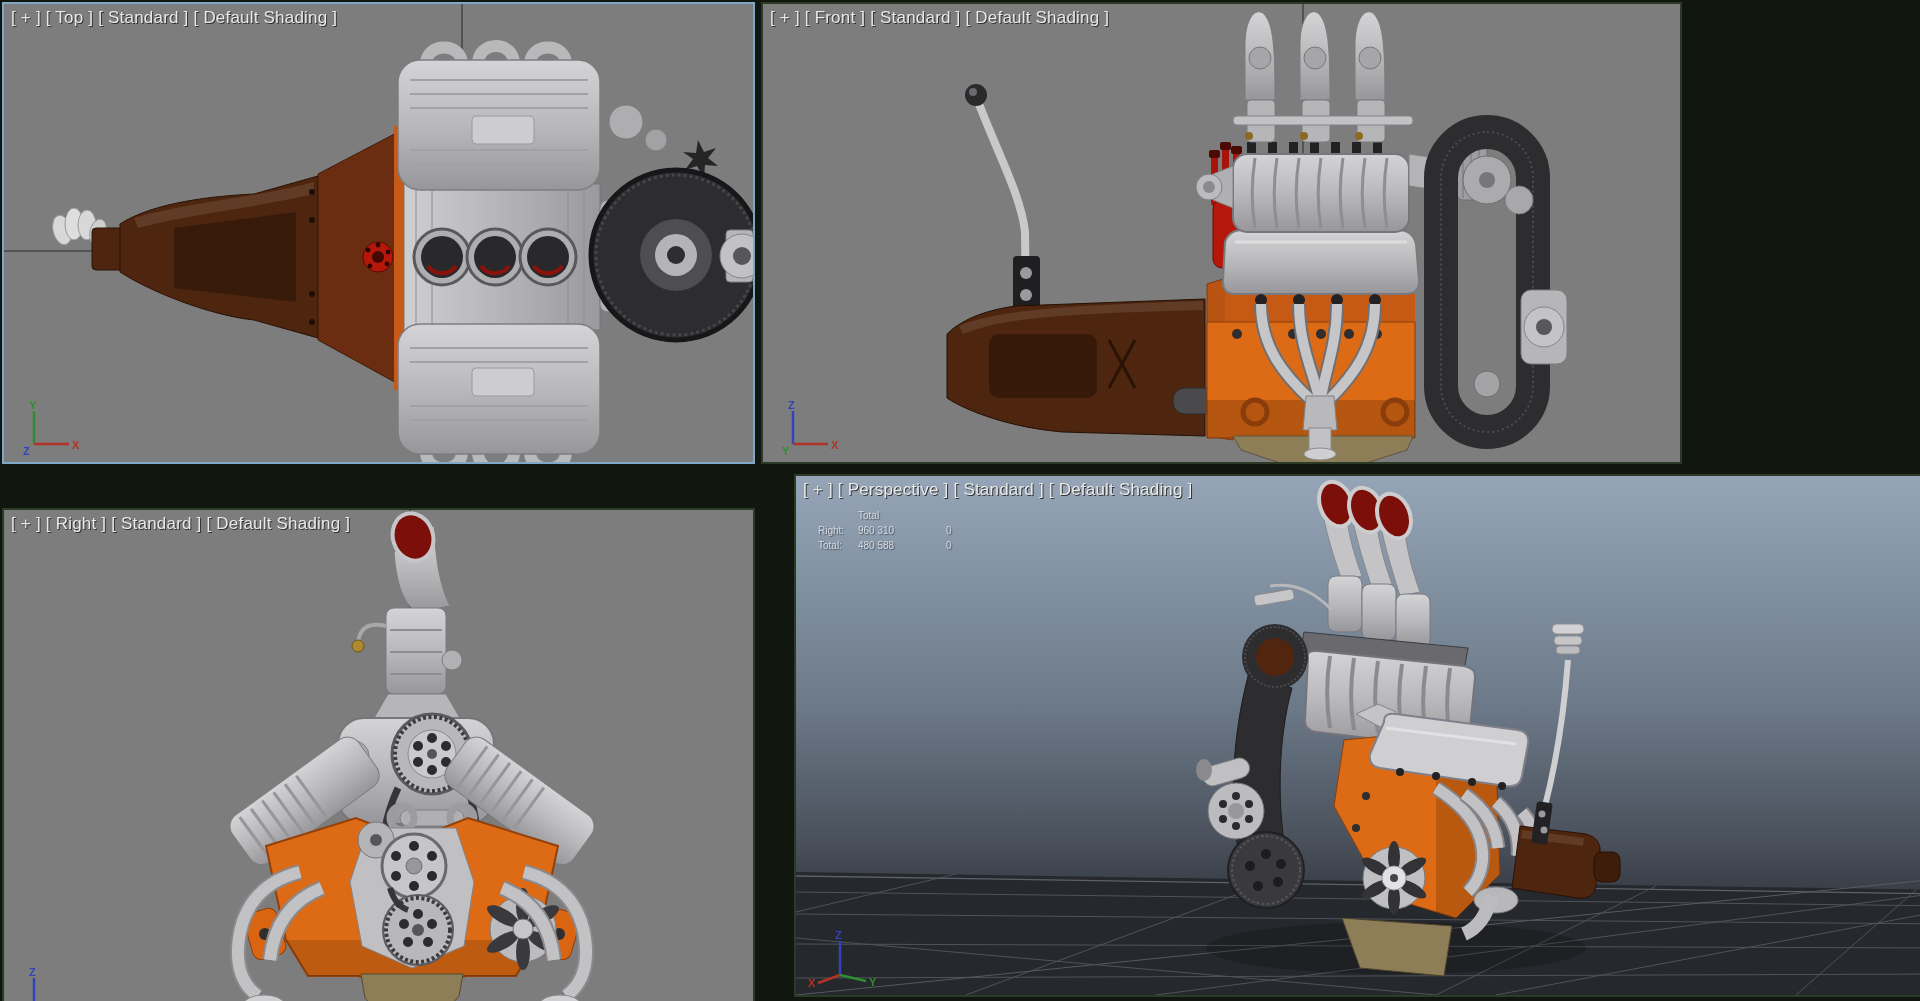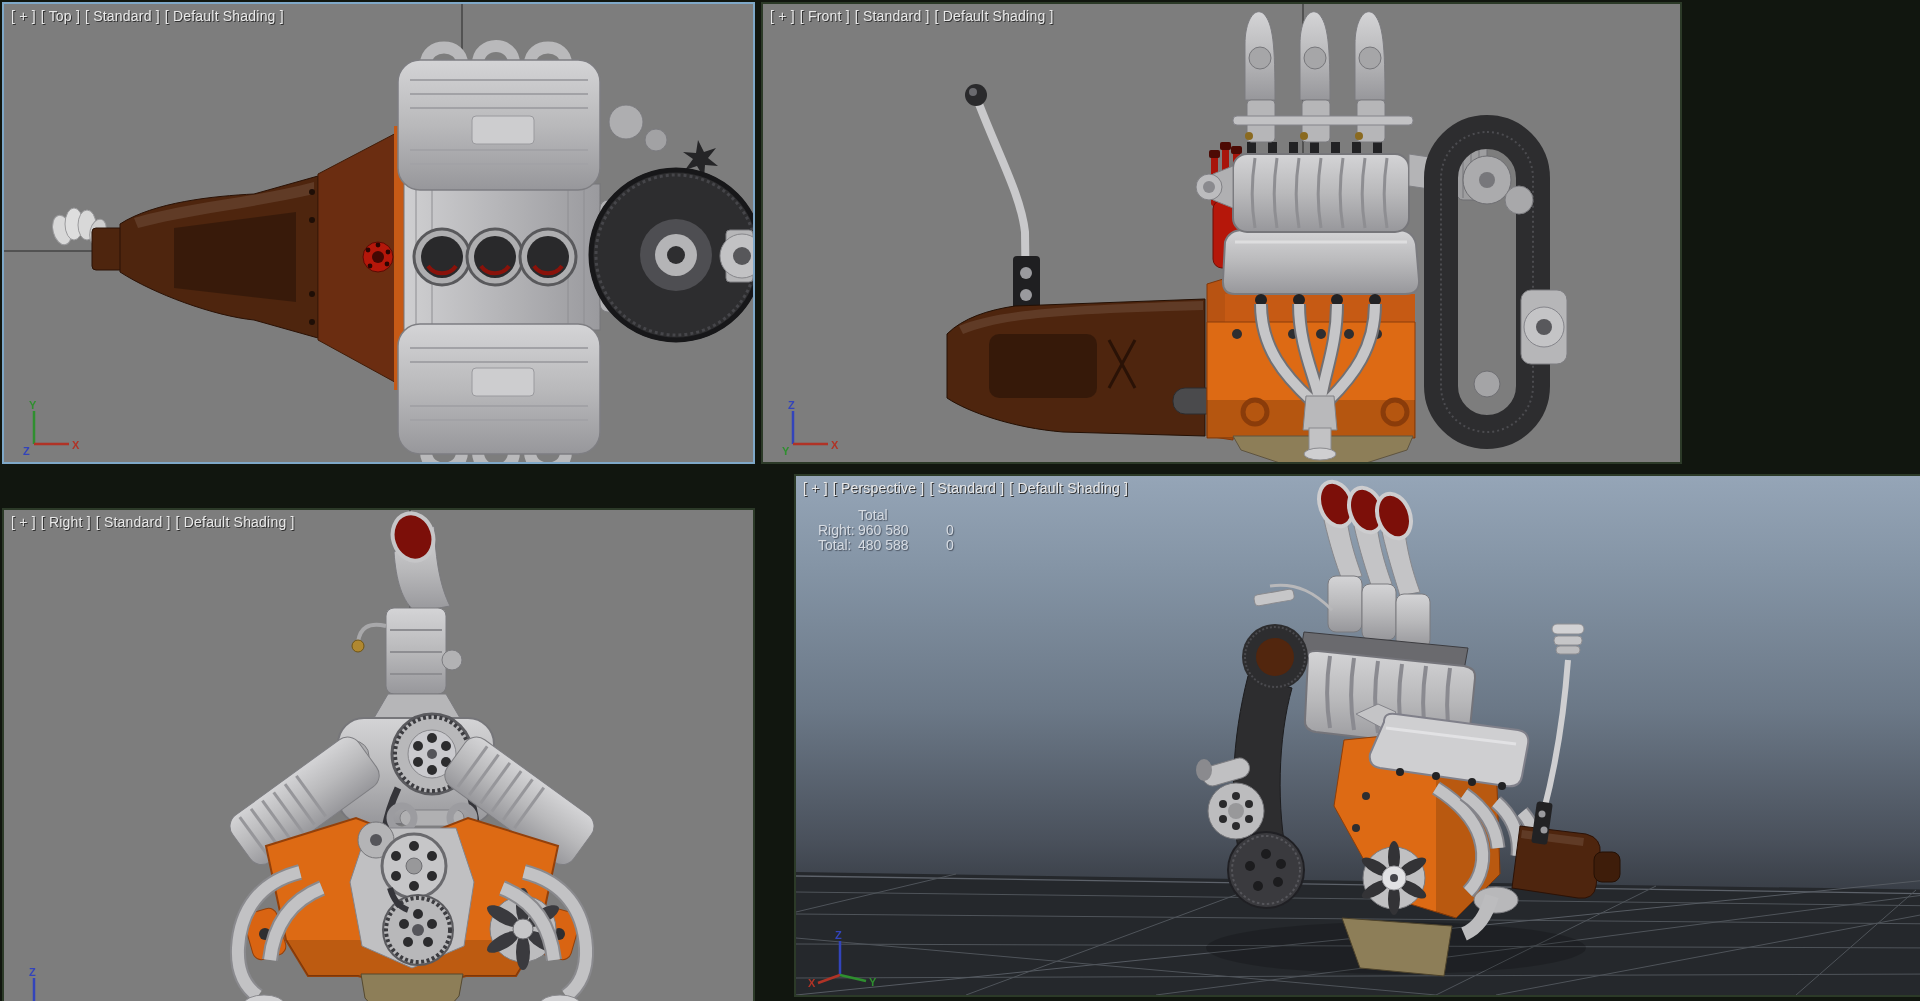--- a/index.html
+++ b/index.html
@@ -7,26 +7,26 @@
         font-family:"Liberation Sans",sans-serif;overflow:hidden;}
   .viewport{position:absolute;box-sizing:border-box;border:2px solid #2c3a28;overflow:hidden;}
   .viewport.active{border-color:#7fa8c8;}
   .vp-gray{background:#7d7d7d;}
   .vp-sky{background:linear-gradient(180deg,#95a5b7 0%,#8494a5 18%,#6b7887 45%,#4a515c 70%,#2b2f35 88%,#222529 100%);margin-left:33px;}
   .vp-tl{left:2px;top:2px;width:753px;height:462px;}
   .vp-tr{left:761px;top:2px;width:921px;height:462px;}
   .vp-bl{left:2px;top:474px;width:753px;height:523px;margin-top:34px;}
   .vp-br{left:761px;top:474px;width:1155px;height:523px;}
   .scene{position:absolute;left:0;top:0;display:block;}
-  .vp-label{position:absolute;left:7px;top:4px;font-size:14px;color:#e9e9e9;
+  .vp-label{position:absolute;left:7px;top:4px;font-size:17px;color:#e9e9e9;
             text-shadow:1px 1px 0 rgba(45,45,45,.95);letter-spacing:.2px;white-space:nowrap;}
   .vp-label span{margin-right:5px;cursor:pointer;}
   .gizmo{position:absolute;left:10px;bottom:6px;}
   .gizmo text{font-size:11px;font-weight:bold;font-family:"Liberation Sans",sans-serif;}
-  .stats{position:absolute;left:22px;top:32px;font-size:14px;line-height:15px;color:#d6dbe2;
+  .stats{position:absolute;left:22px;top:32px;font-size:10px;line-height:15px;color:#d6dbe2;
          text-shadow:1px 1px 1px rgba(25,30,40,.55);white-space:nowrap;}
   .stats .c1{display:inline-block;width:40px;}
   .stats .c2{display:inline-block;width:88px;}
   .stats .c3{display:inline-block;width:30px;}
   .splitter{position:absolute;background:transparent;}
   .split-v{left:753px;top:0;width:10px;height:1001px;cursor:col-resize;}
   .split-h{left:0;top:462px;width:1920px;height:14px;cursor:row-resize;}
 </style>
 </head>
 <body>
@@ -582,21 +582,21 @@
         </g>
 
         <path d="M546 442 L656 450 L648 500 L564 492 Z" stroke="#4e432b" fill="#8d7e58"></path>
       </g>
     </svg>
     <div class="vp-label">
       <span>[ + ]</span><span>[ Perspective ]</span><span>[ Standard ]</span><span>[ Default Shading ]</span>
     </div>
     <div class="stats">
       <div><span class="c1"></span><span class="c2">Total</span><span class="c3"></span></div>
-      <div><span class="c1">Right:</span><span class="c2">960 580</span><span class="c3">0</span></div>
+      <div><span class="c1">Right:</span><span class="c2">960 310</span><span class="c3">0</span></div>
       <div><span class="c1">Total:</span><span class="c2">480 588</span><span class="c3">0</span></div>
     </div>
     <svg class="gizmo" width="74" height="60" viewBox="0 0 74 60">
       <line x1="34" y1="46" x2="34" y2="12" stroke="#3344bb" stroke-width="2.5"></line>
       <text x="29" y="10" fill="#3344bb">Z</text>
       <line x1="34" y1="46" x2="12" y2="54" stroke="#b03326" stroke-width="2.5"></line>
       <text x="2" y="58" fill="#b03326">X</text>
       <line x1="34" y1="46" x2="60" y2="52" stroke="#2f8f2f" stroke-width="2.5"></line>
       <text x="63" y="57" fill="#2f8f2f">Y</text>
     </svg>

